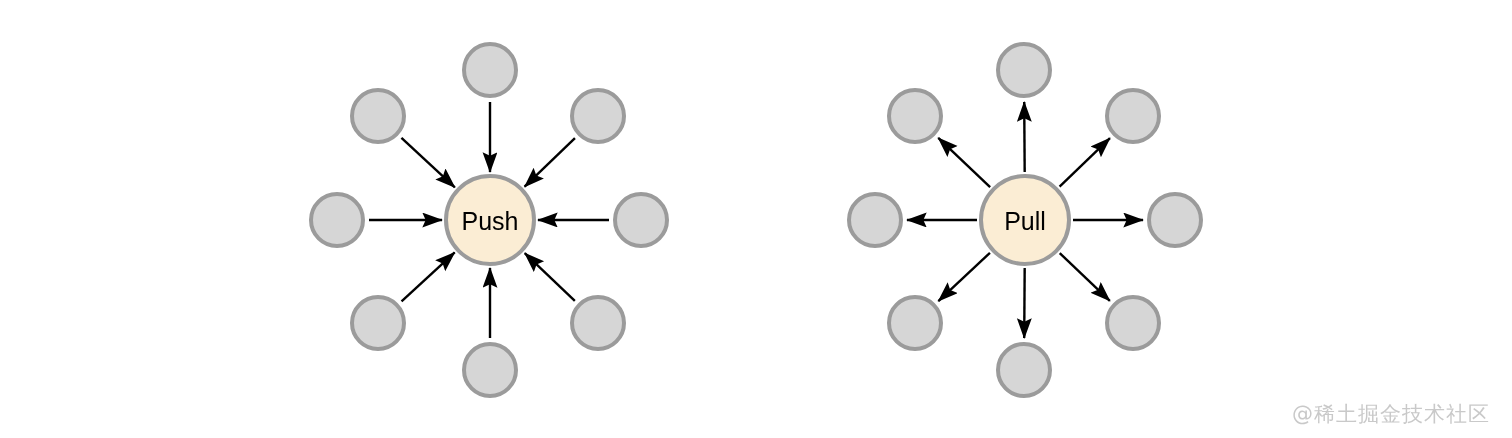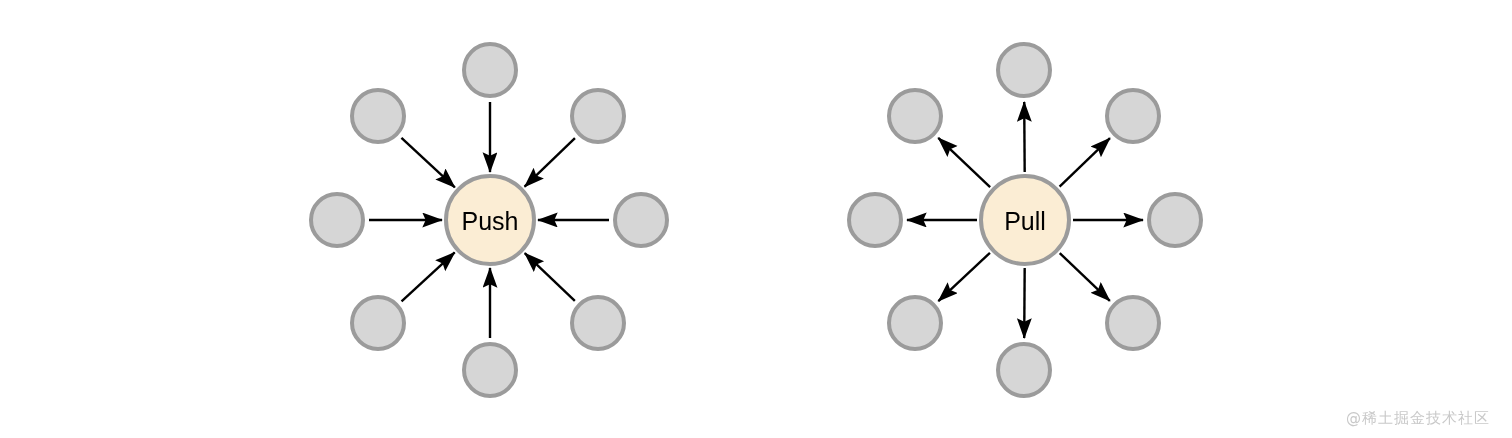--- a/index.html
+++ b/index.html
@@ -28,21 +28,21 @@
     fill: #000000;
     text-anchor: middle;
     dominant-baseline: central;
     pointer-events: none;
   }
   .watermark-text {
     position: absolute;
     right: 22px;
     bottom: 10px;
     font-family: "DejaVu Sans", sans-serif;
-    font-size: 15px;
+    font-size: 21px;
     letter-spacing: 1px;
     color: #c9c9c9;
     white-space: nowrap;
     user-select: none;
   }
 </style>
 </head>
 <body>
 
 <svg id="diagram-canvas" viewBox="0 0 1512 438" xmlns="http://www.w3.org/2000/svg">

